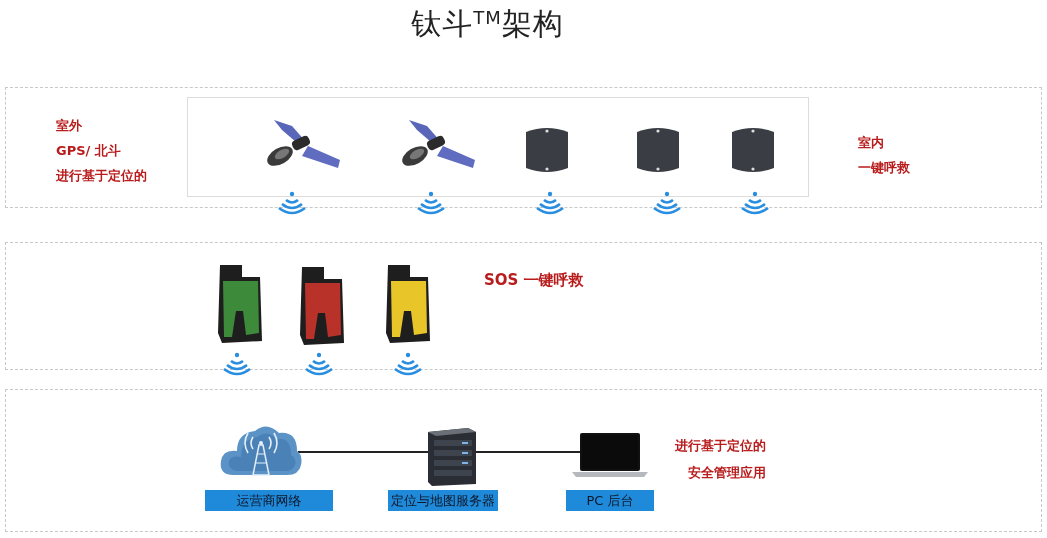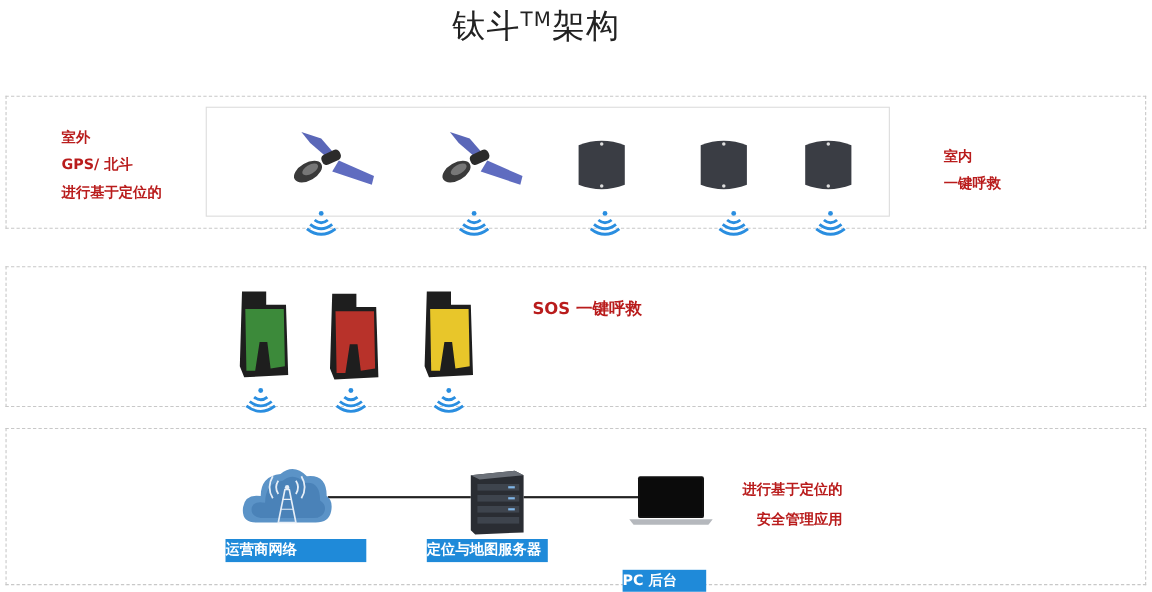--- a/index.html
+++ b/index.html
@@ -5,21 +5,21 @@
   * { box-sizing: border-box; margin: 0; padding: 0; }
   body { width: 1047px; height: 538px; background: #ffffff; position: relative; overflow: hidden; font-family: "DejaVu Sans", "Liberation Sans", sans-serif; color: #1a1a1a; }
   .abs { position: absolute; }
   .title { left: 0; top: 4px; width: 975px; text-align: center; font-size: 30px; color: #222; letter-spacing: 1px; }
   .title sup { font-size: 18px; vertical-align: 10px; }
   .box { border: 1px dashed #c8c8c8; }
   .panel { border: 1px solid #dcdcdc; background: #fff; }
   .lbl { font-size: 13px; font-weight: bold; color: #b91c1c; line-height: 25px; }
   .lbl.big { font-size: 15px; }
   .wifi { width: 30px; height: 24px; }
-  .tag { background: #1f8ad9; color: #ffffff; font-size: 13px; font-weight: bold; text-align: left; height: 21px; line-height: 21px; }
+  .tag { background: #1f8ad9; color: #0f172a; font-size: 13px; font-weight: normal; text-align: center; height: 21px; line-height: 21px; }
   .line { height: 1.5px; background: #222; }
 </style>
 </head>
 <body>
 
 <div class="abs title">
   <span>钛斗</span><sup>TM</sup><span>架构</span>
 </div>
 
 <div class="abs box" style="left:5px; top:87px; width:1037px; height:121px;"></div>
@@ -166,18 +166,18 @@
 </svg>
 
 <svg class="abs" style="left:572px; top:432px;" width="76" height="46" viewBox="0 0 76 46">
   <rect x="8" y="1" width="60" height="38" rx="2" fill="#111"></rect>
   <rect x="10" y="3" width="56" height="34" fill="#0b0b0b"></rect>
   <path d="M0,40 L76,40 L72,45 L4,45 Z" fill="#b5b8bd"></path>
 </svg>
 
 <div class="abs tag" style="left:205px; top:490px; width:128px;">运营商网络</div>
 <div class="abs tag" style="left:388px; top:490px; width:110px;">定位与地图服务器</div>
-<div class="abs tag" style="left:566px; top:490px; width:76px;margin-top:28px;">PC 后台</div>
+<div class="abs tag" style="left:566px; top:490px; width:88px;">PC 后台</div>
 
 <div class="abs" style="left:675px; top:432px;">
   <div class="lbl" style="line-height:27px;">进行基于定位的</div>
   <div class="lbl" style="line-height:27px;text-align:right;">安全管理应用</div>
 </div>
 
 </body></html>

